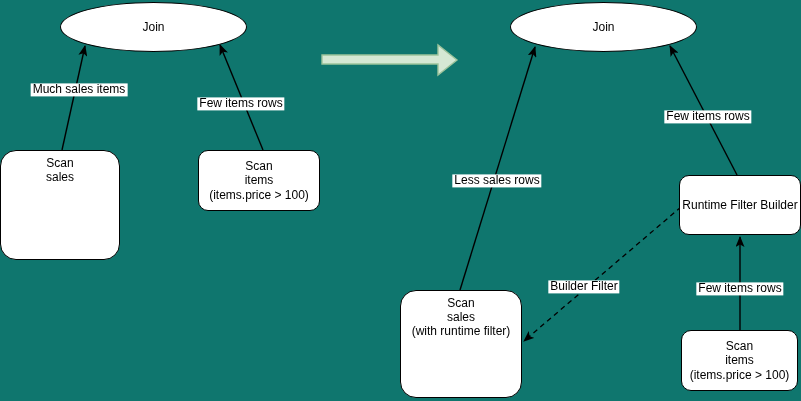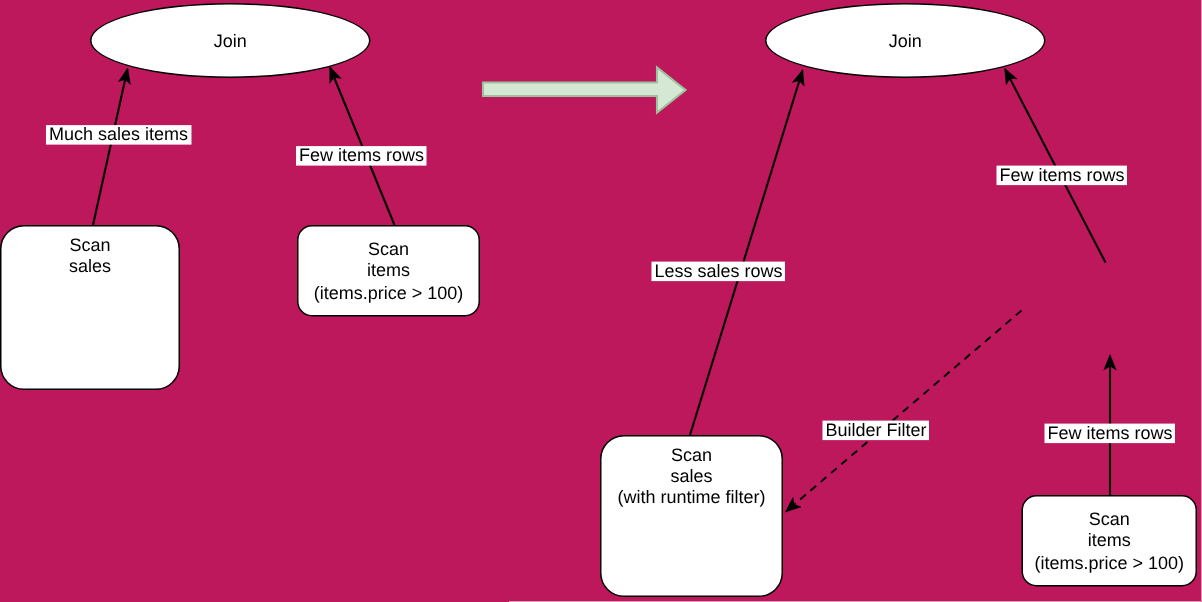--- a/index.html
+++ b/index.html
@@ -1,20 +1,20 @@
 <!DOCTYPE html>
 <html><head>
 <meta charset="utf-8">
 <style>
   html, body { margin: 0; padding: 0; background: #ffffff; }
   .canvas {
     position: relative;
     width: 801px;
     height: 401px;
-    background: #be185d;
+    background: #0f766e;
     font-family: "Liberation Sans", sans-serif;
     font-size: 12px;
     color: #000000;
     overflow: hidden;
   }
   svg.edges-layer {
     position: absolute;
     left: 0; top: 0;
     width: 801px; height: 401px;
   }
@@ -95,25 +95,28 @@
   <div class="node ellipse" style="left:510px; top:2px; width:187px; height:50px;">
     <span>Join</span>
   </div>
 
   <div class="node rounded-lg" style="left:400px; top:290px; width:122px; height:108px;">
     <span>Scan
 sales
 (with runtime filter)</span>
   </div>
 
+  <div class="node rounded" style="left:679px; top:175px; width:122px; height:60px;">
+    <span>Runtime Filter Builder</span>
+  </div>
 
   <div class="node rounded" style="left:681px; top:330px; width:117px; height:61px;">
     <span>Scan
 items
 (items.price &gt; 100)</span>
   </div>
 
-  <div class="edge-label" style="left:479px; top:181px;">Less sales rows</div>
+  <div class="edge-label" style="left:497px; top:181px;">Less sales rows</div>
   <div class="edge-label" style="left:708px; top:117px;">Few items rows</div>
   <div class="edge-label" style="left:584px; top:287px;">Builder Filter</div>
   <div class="edge-label" style="left:740px; top:289px;">Few items rows</div>
 
 </div>
 
 </body></html>

